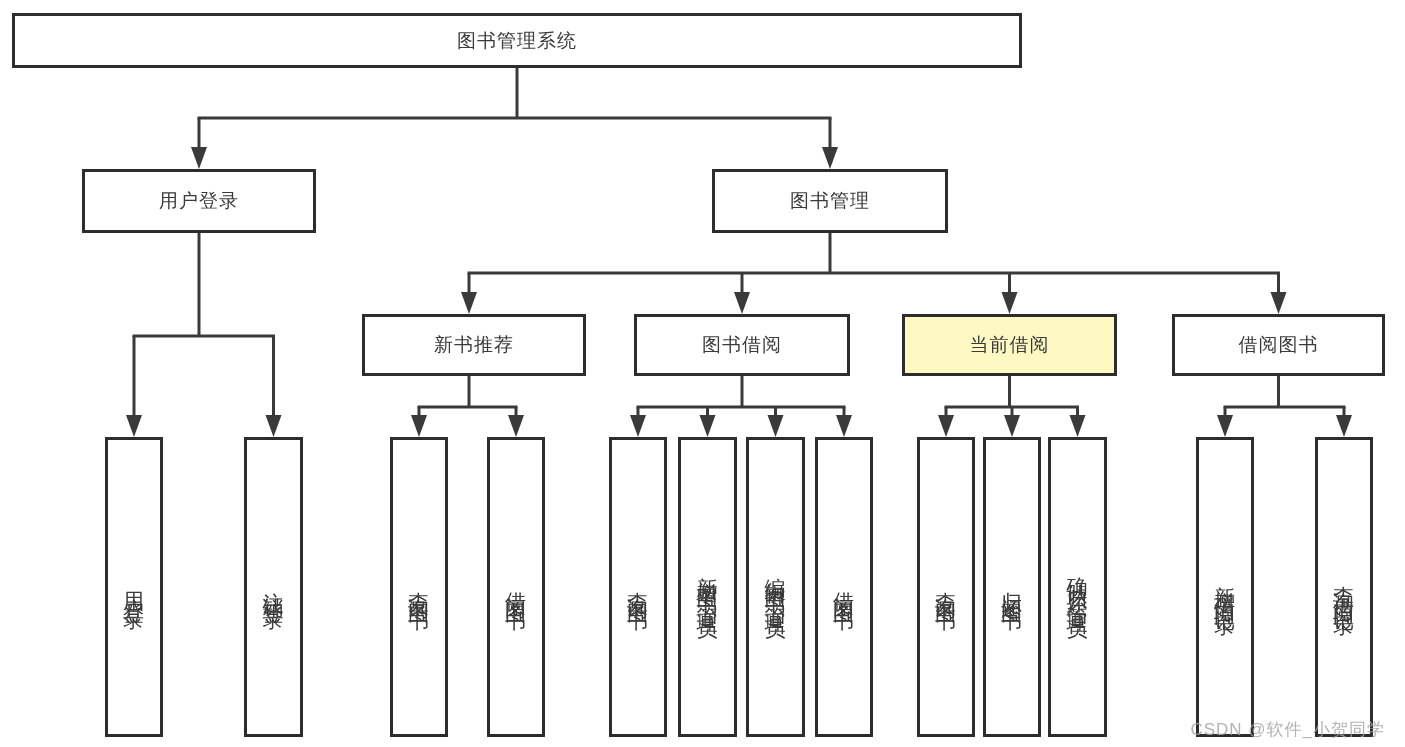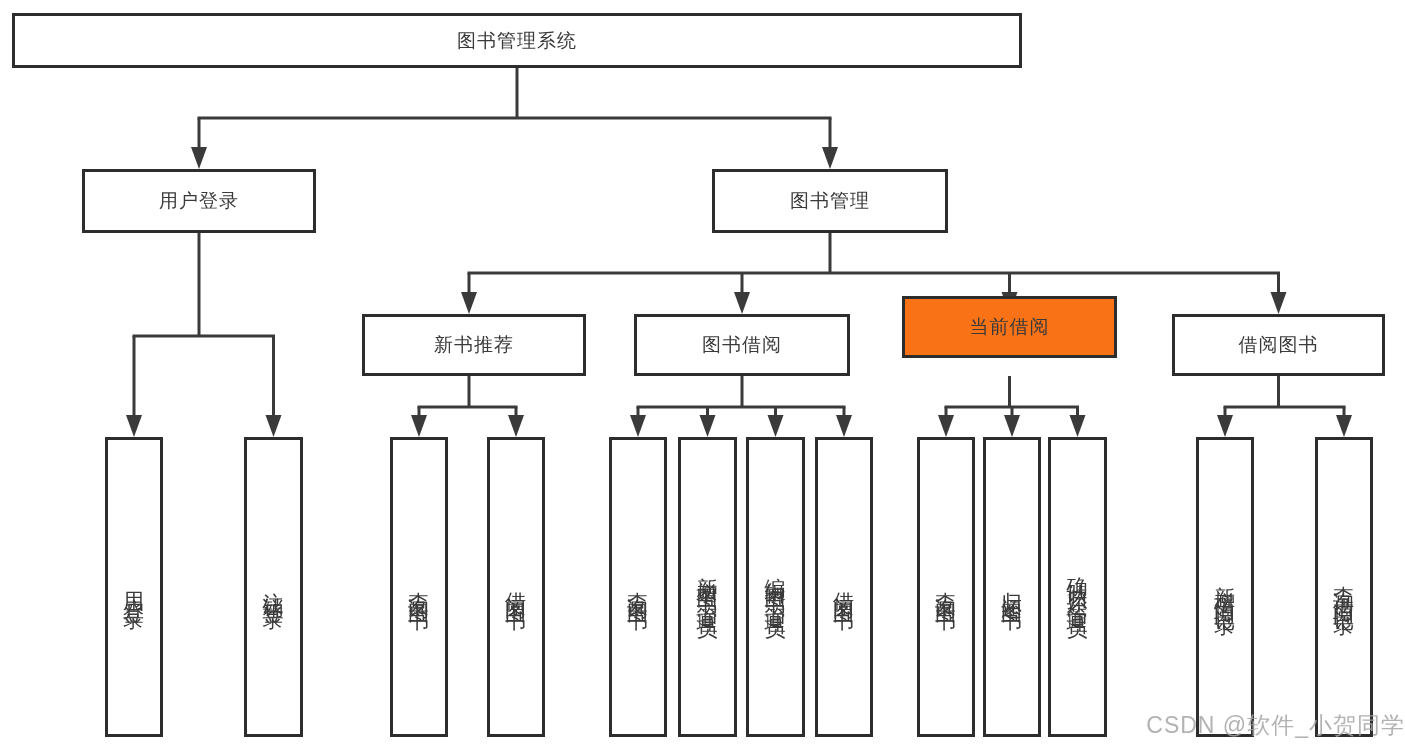--- a/index.html
+++ b/index.html
@@ -30,23 +30,23 @@
   .node.vertical{
     writing-mode:vertical-rl;
     text-orientation:mixed;
     font-size:21px;
     letter-spacing:6px;
     line-height:1;
   }
   .node span{display:block;}
   #watermark{
     position:absolute;
-    right:0;
+    right:20px;
     bottom:6px;
-    font-size:23px;
+    font-size:17px;
     color:rgba(165,165,165,0.85);
     letter-spacing:1px;
     z-index:5;
     white-space:nowrap;
   }
 </style>
 </head>
 <body>
 
 <div id="stage">
@@ -113,21 +113,21 @@
     </div>
     <div class="node horizontal" style="left: 712px; top: 169px; width: 236px; height: 64px; border-color: rgb(45, 45, 45); background: rgb(255, 255, 255); color: rgb(58, 58, 58); justify-content: center;">
       <span>图书管理</span>
     </div>
     <div class="node horizontal" style="left: 362px; top: 314px; width: 224px; height: 62px; border-color: rgb(45, 45, 45); background: rgb(255, 255, 255); color: rgb(58, 58, 58);">
       <span>新书推荐</span>
     </div>
     <div class="node horizontal" style="left: 634px; top: 314px; width: 216px; height: 62px; border-color: rgb(45, 45, 45); background: rgb(255, 255, 255); color: rgb(58, 58, 58); align-items: center;">
       <span>图书借阅</span>
     </div>
-    <div class="node horizontal" style="left: 902px; top: 296px; width: 215px; height: 62px; border-color: rgb(45, 45, 45); background: #f97316; color: rgb(58, 58, 58);">
+    <div class="node horizontal" style="left: 902px; top: 314px; width: 215px; height: 62px; border-color: rgb(45, 45, 45); background: #fef9c3; color: rgb(58, 58, 58);">
       <span>当前借阅</span>
     </div>
     <div class="node horizontal" style="left: 1172px; top: 314px; width: 213px; height: 62px; border-color: rgb(45, 45, 45); background: rgb(255, 255, 255); color: rgb(58, 58, 58);">
       <span>借阅图书</span>
     </div>
     <div class="node vertical" style="left: 105px; top: 437px; width: 58px; height: 300px; border-color: rgb(45, 45, 45); background: rgb(255, 255, 255); color: rgb(58, 58, 58);">
       <span>用户登录</span>
     </div>
     <div class="node vertical" style="left: 244px; top: 437px; width: 59px; height: 300px; border-color: rgb(45, 45, 45); background: rgb(255, 255, 255); color: rgb(58, 58, 58);">
       <span>注销登录</span>

